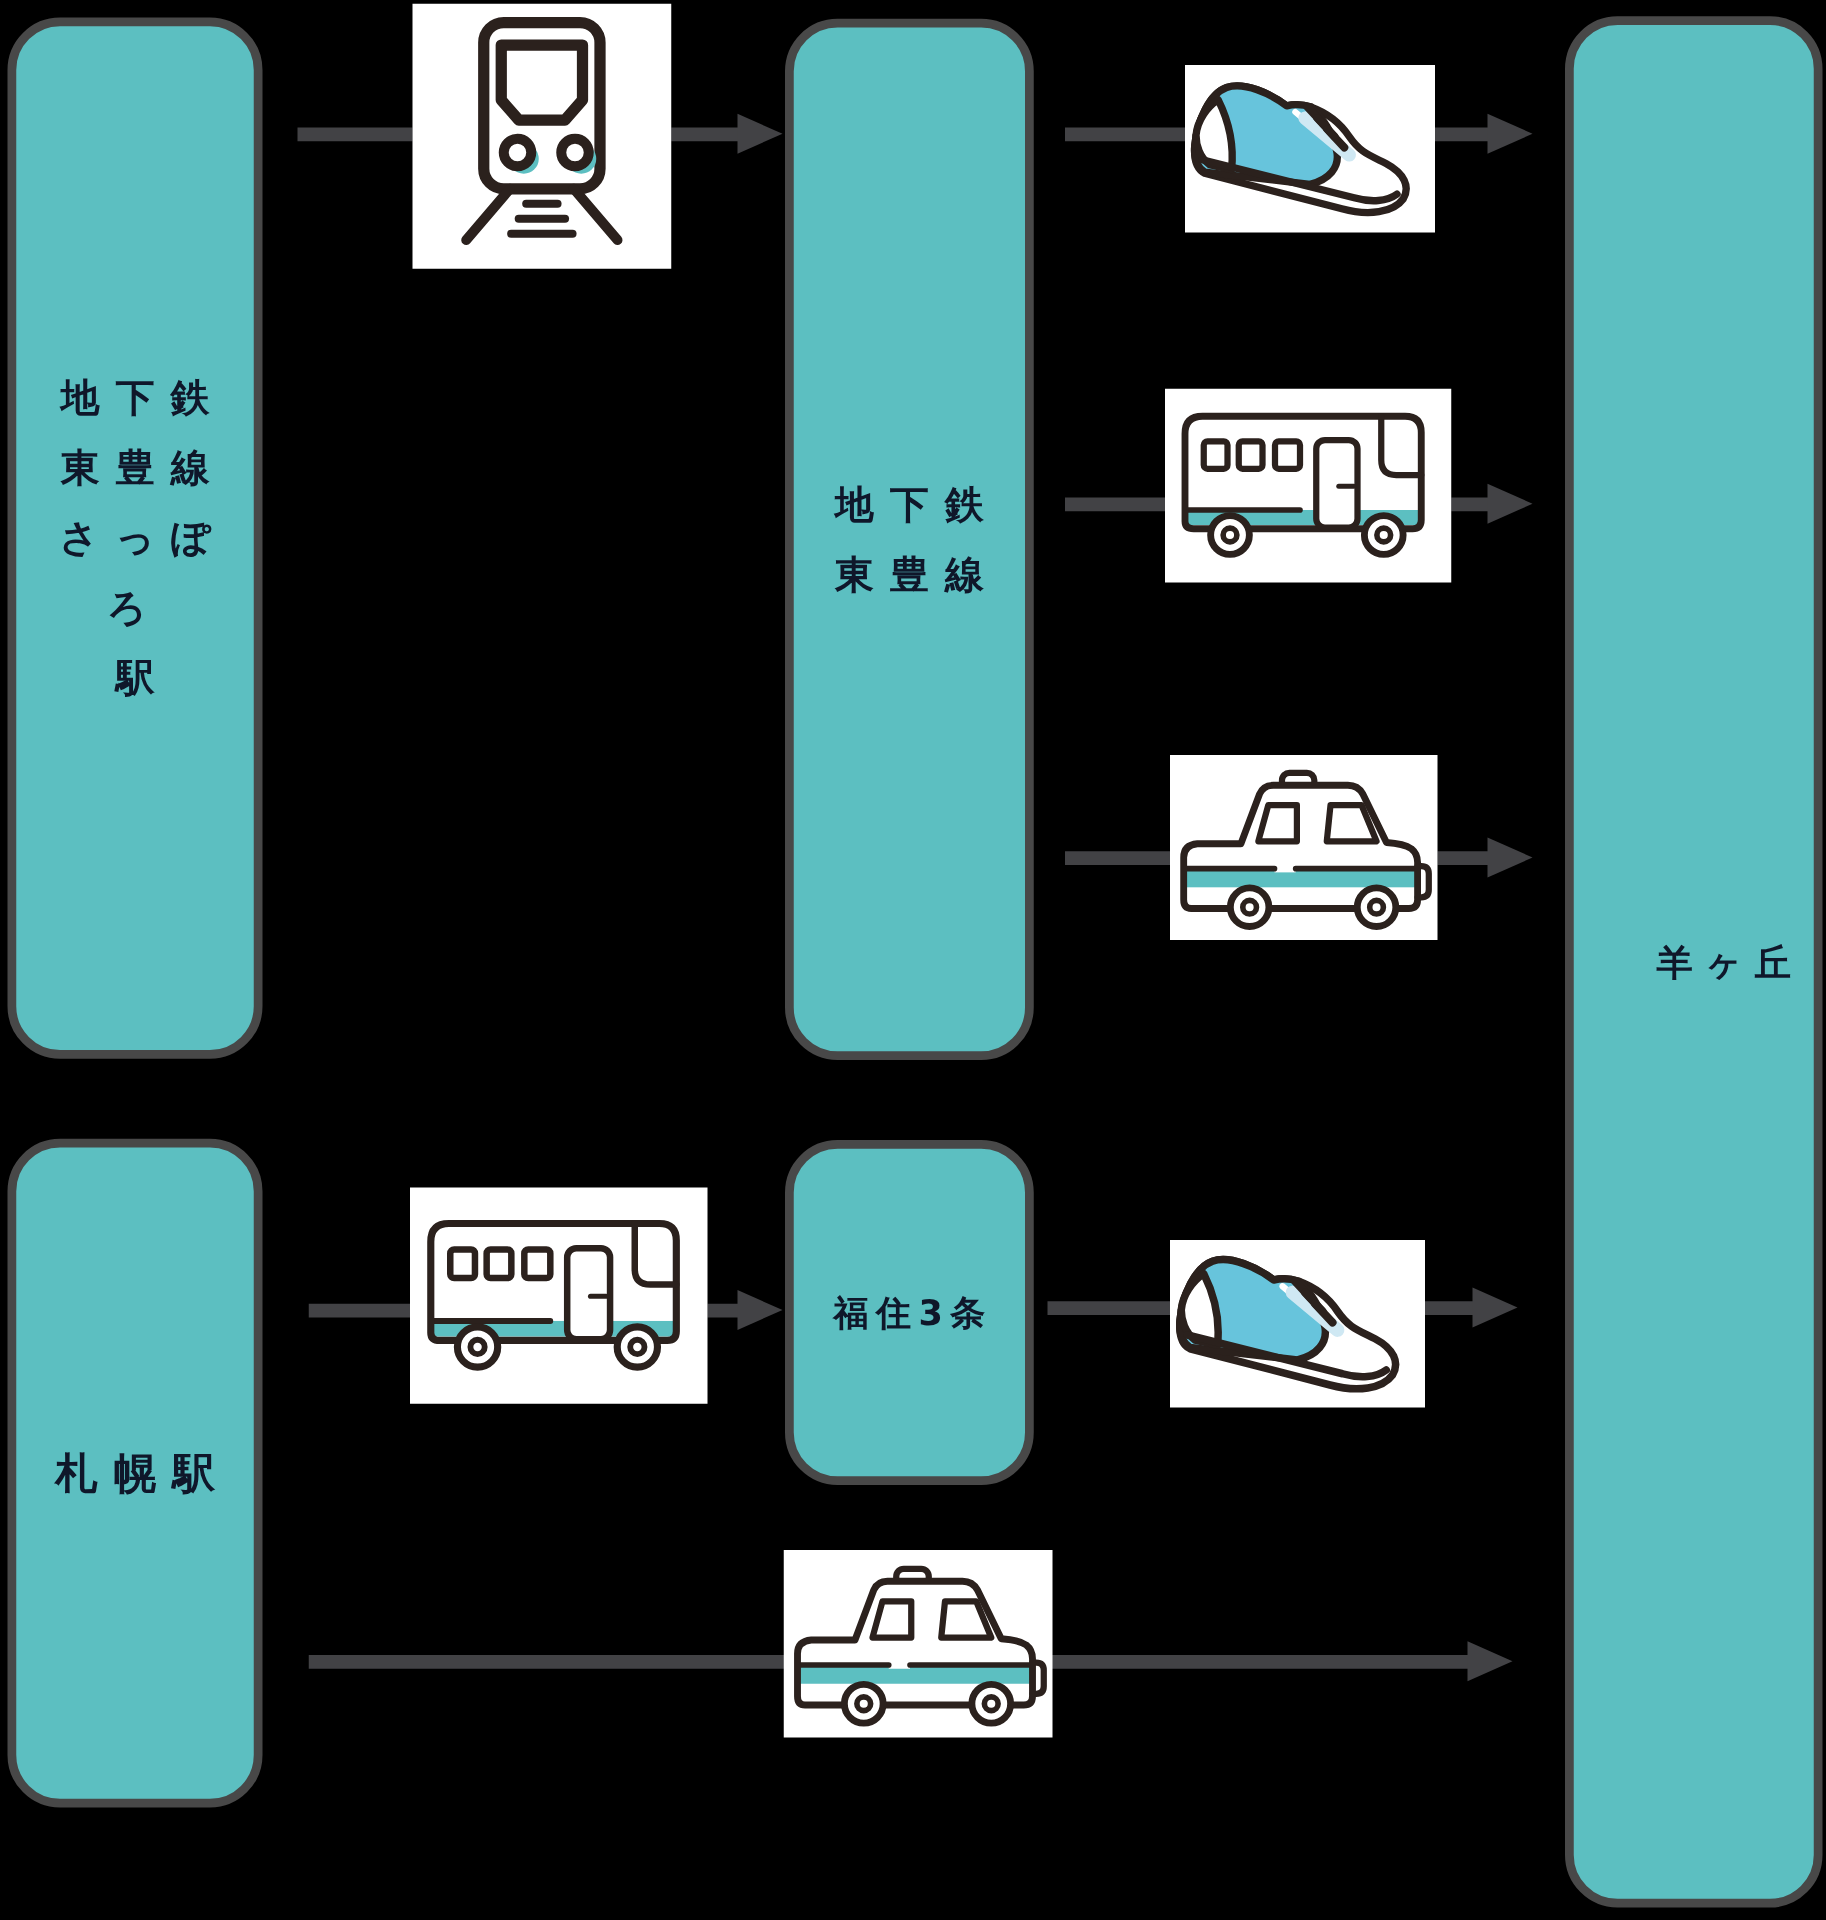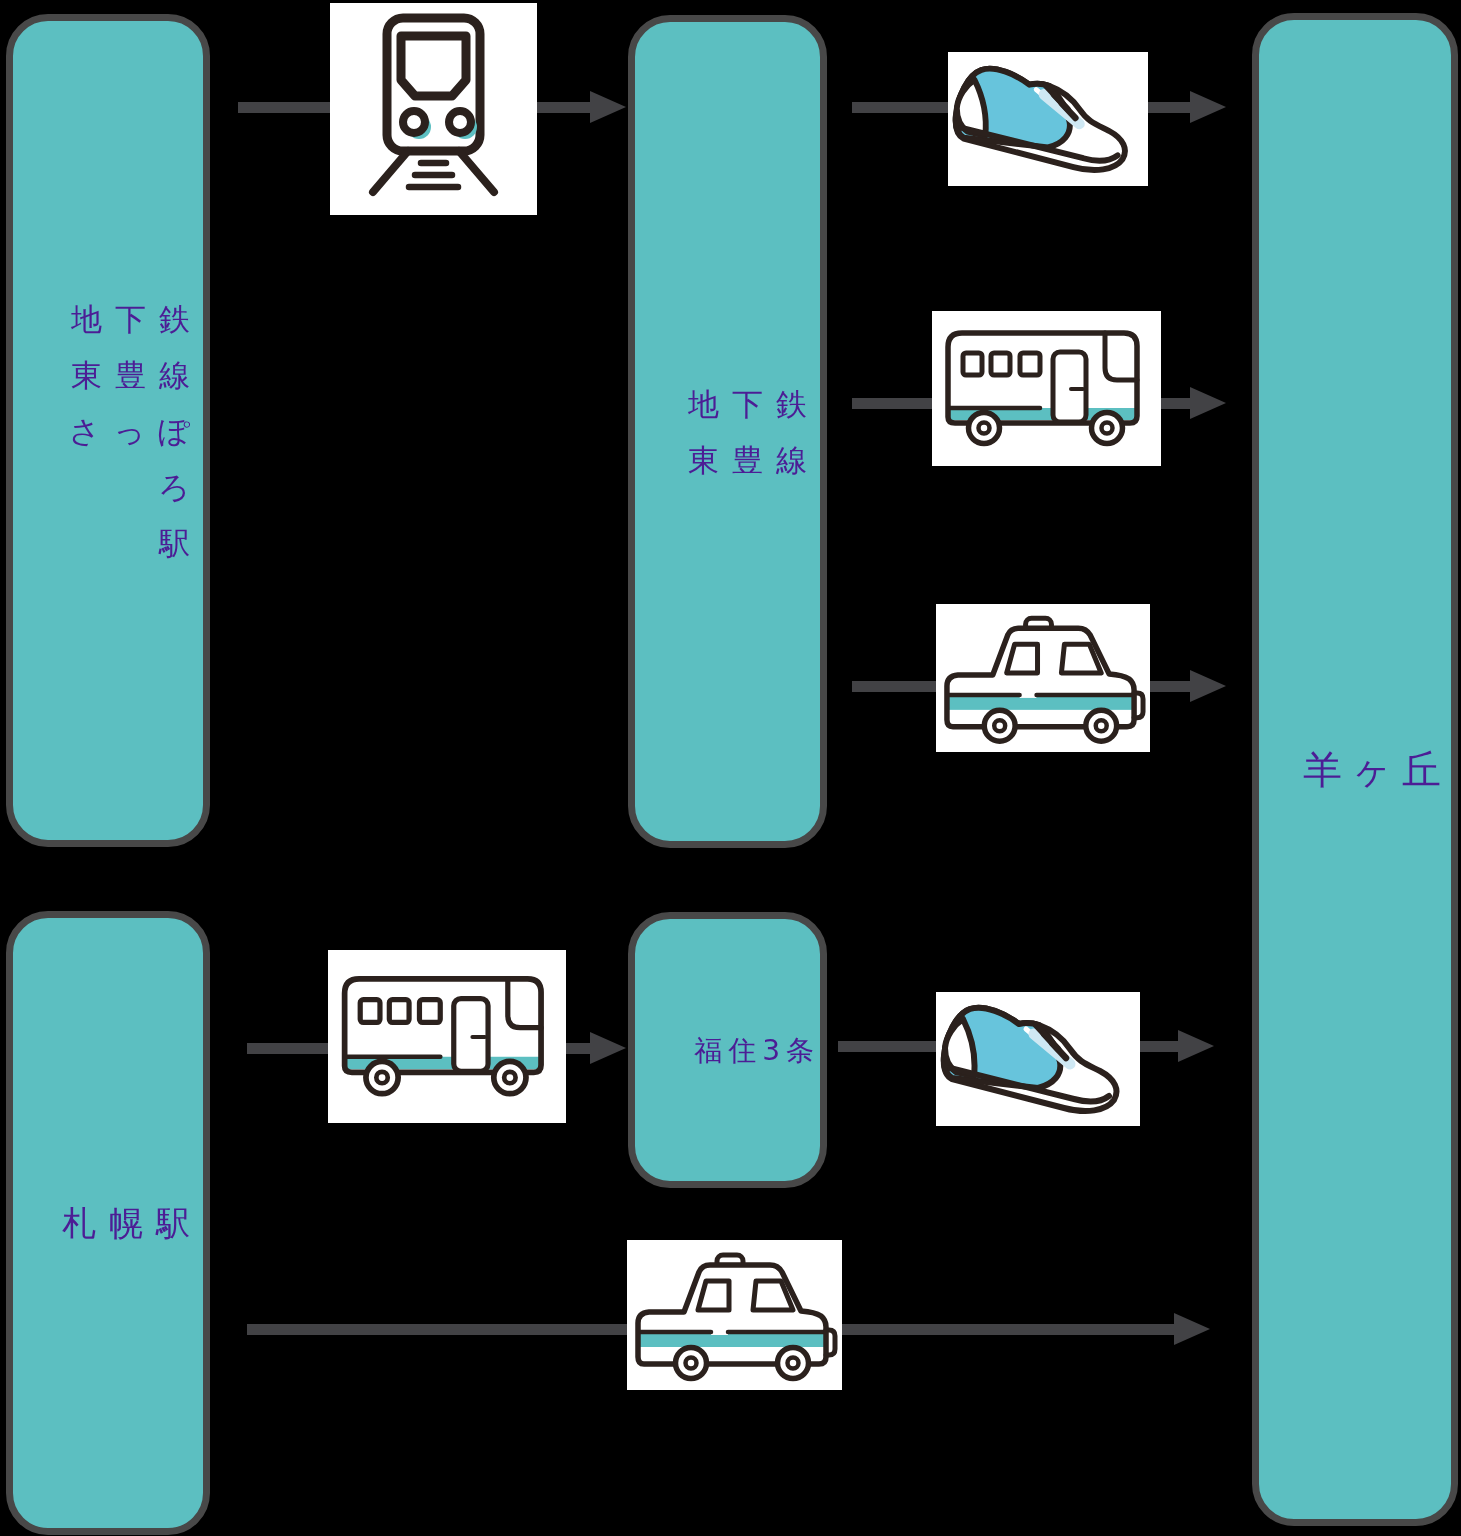--- a/index.html
+++ b/index.html
@@ -15,23 +15,23 @@
   html,body{margin:0;padding:0;background:var(--bg);}
   .canvas{
     position:relative;width:1461px;height:1536px;background:var(--bg);
     overflow:hidden;font-family:"DejaVu Sans",sans-serif;
   }
   .node{
     position:absolute;background:var(--teal);
     border:7px solid var(--border);border-radius:42px;box-sizing:border-box;
     display:flex;align-items:center;justify-content:center;z-index:1;
   }
-  .node-label{color:#4c1d95;text-align:right;width:100%;}
+  .node-label{color:#0f172a;text-align:center;width:100%;font-weight:bold;}
   .t31 {font-size:31px;line-height:56px;letter-spacing:13px;text-indent:13px;}
-  .t31b{font-size:39px;line-height:58px;letter-spacing:10px;text-indent:10px;}
+  .t31b{font-size:29px;line-height:58px;letter-spacing:10px;text-indent:10px;padding-left:48px;}
   .t28 {font-size:28px;line-height:51px;letter-spacing:6px;text-indent:6px;}
   .t34 {font-size:34px;line-height:46px;letter-spacing:13px;text-indent:13px;}
   .shaft{position:absolute;height:11px;background:var(--arrow);z-index:0;}
   .head{
     position:absolute;width:0;height:0;z-index:0;
     border-top:16px solid transparent;border-bottom:16px solid transparent;
     border-left:36px solid var(--arrow);
   }
   .tile{position:absolute;background:var(--white);z-index:2;display:flex;align-items:center;justify-content:center;}
   .tile svg{width:100%;height:100%;display:block;}
@@ -83,21 +83,21 @@
       <div>東豊線</div>
     </div>
   </div>
 
   <div class="node" style="left:1252px;top:13px;width:206px;height:1513px">
     <div class="node-label t31b">
       <div>羊ヶ丘</div>
     </div>
   </div>
 
-  <div class="node" style="left:6px;top:911px;width:204px;height:624px">
+  <div class="node" style="left:6px;top:911px;width:204px;height:535px">
     <div class="node-label t34">
       <div>札幌駅</div>
     </div>
   </div>
 
   <div class="node" style="left:628px;top:912px;width:199px;height:276px">
     <div class="node-label t28">
       <div>福住3条</div>
     </div>
   </div>

